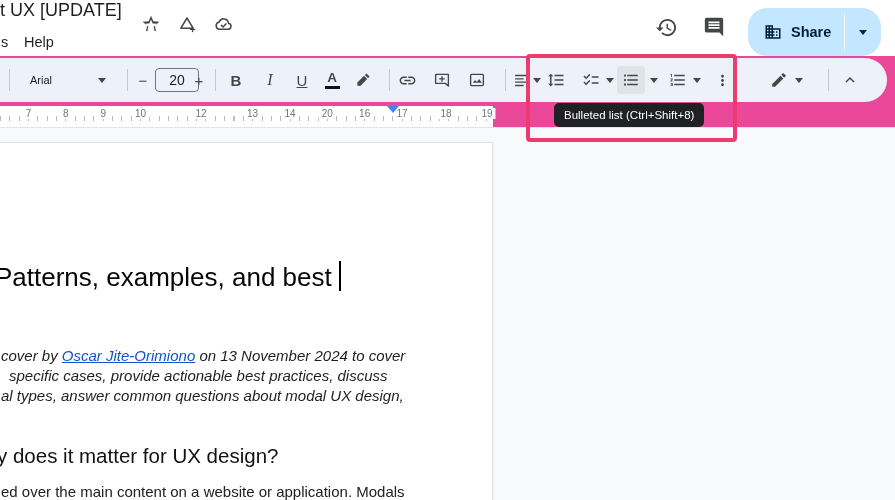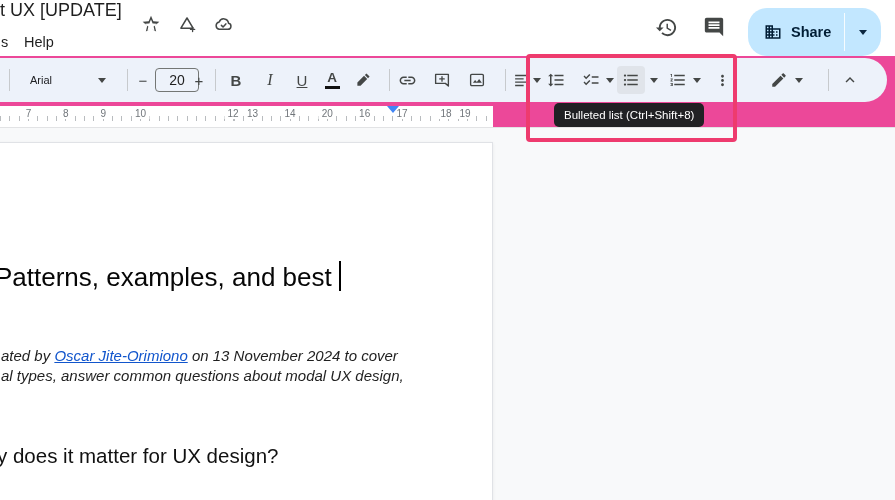--- a/index.html
+++ b/index.html
@@ -258,42 +258,44 @@
   </div>
 
   <div id="ruler">
     <div id="ruler-ticks"></div>
     <div id="ruler-numbers">
         <span class="ruler-num" style="left: 28.5px;">7</span>
         <span class="ruler-num" style="left: 65.85px;">8</span>
         <span class="ruler-num" style="left: 103.2px;">9</span>
         <span class="ruler-num" style="left: 140.55px;">10</span>
         <span class="ruler-num" style="left: 163px; margin-top: 34px;">11</span>
-        <span class="ruler-num" style="left: 233px;">12</span>
+        <span class="ruler-num" style="left: 201px;">12</span>
         <span class="ruler-num" style="left: 252.6px;">13</span>
         <span class="ruler-num" style="left: 289.95px;">14</span>
         <span class="ruler-num" style="left: 327.3px;">20</span>
         <span class="ruler-num" style="left: 364.65px;">16</span>
         <span class="ruler-num" style="left: 402px;">17</span>
         <span class="ruler-num" style="left: 446px;">18</span>
-        <span class="ruler-num" style="left: 465px;">19</span>
+        <span class="ruler-num" style="left: 487px;">19</span>
       </div>
     <div id="indent-marker"></div>
   </div>
   <div id="header-rule"></div>
 
   <div id="doc-area">
     <div id="page">
       <div class="doc-h1">
         <span>Patterns, examples, and best</span><span class="text-cursor"></span>
       </div>
       <div class="doc-para">
-        <div><span>ated by </span><span class="doc-link">Oscar Jite-Orimiono</span><span> on 13 November 2024 to cover</span></div>
+        <div><span>cover by </span><span class="doc-link">Oscar Jite-Orimiono</span><span> on 13 November 2024 to cover</span></div>
+        <div class="indent">specific cases, provide actionable best practices, discuss</div>
         <div>al types, answer common questions about modal UX design,</div>
       </div>
       <div class="doc-h2">y does it matter for UX design?</div>
+      <div class="doc-body">ed over the main content on a website or application. Modals</div>
     </div>
   </div>
 
   <div id="tooltip">Bulleted list (Ctrl+Shift+8)</div>
   <div id="annotation-box"></div>
 
 </div>
 
 </body></html>

